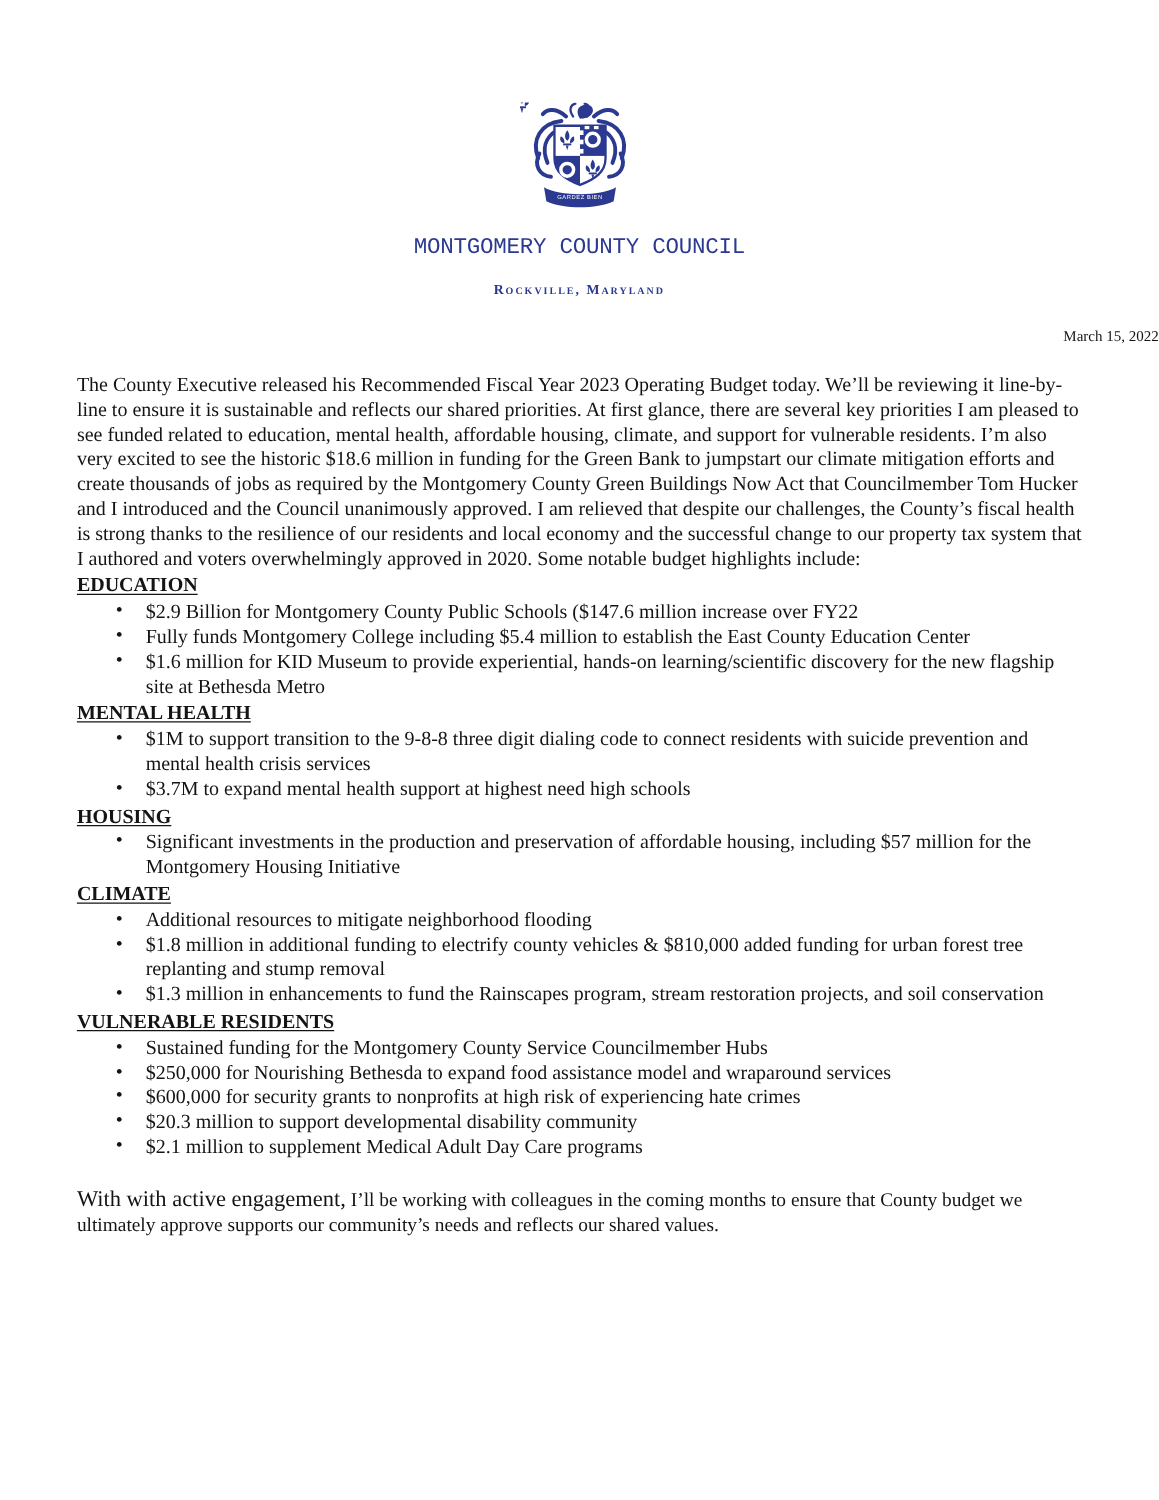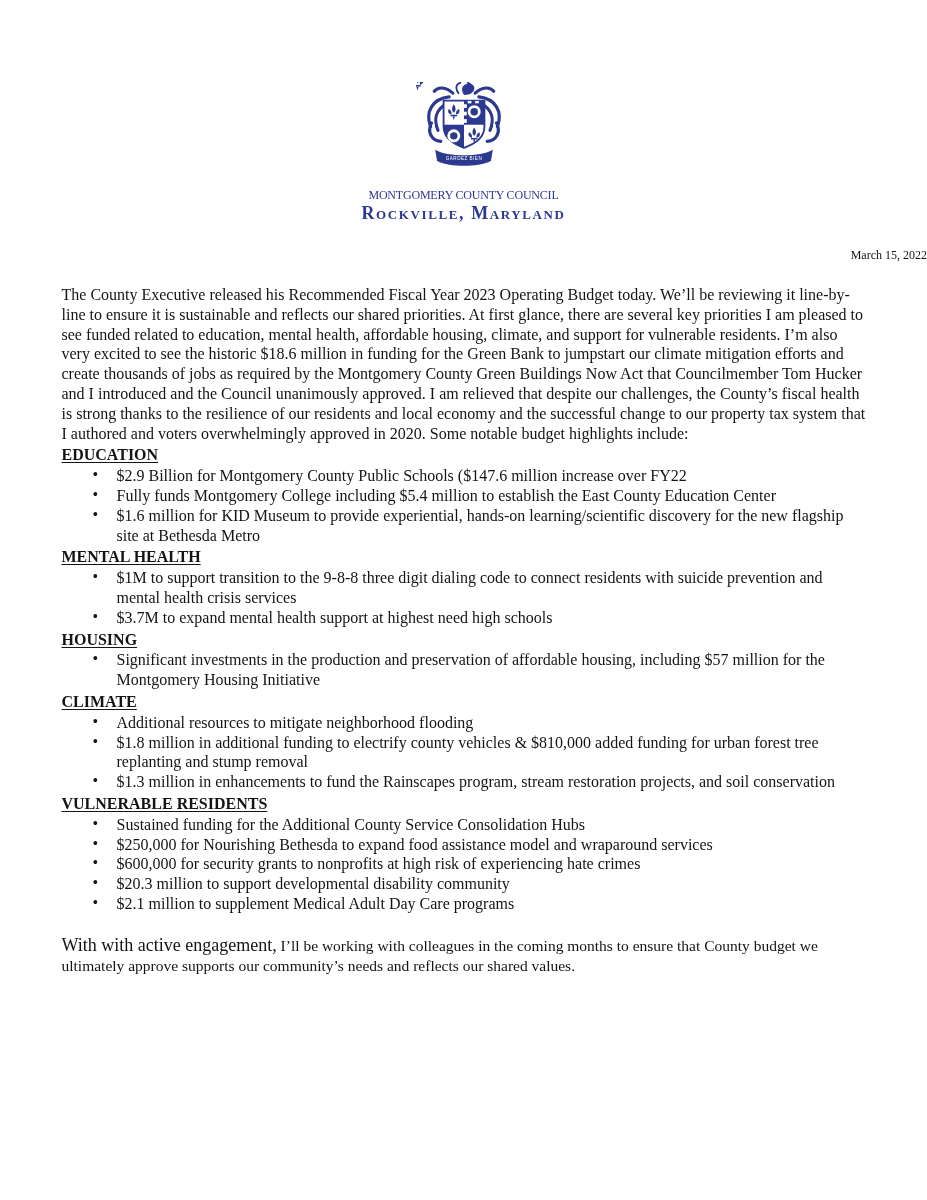--- a/index.html
+++ b/index.html
@@ -8,30 +8,30 @@
   .page{
     width:927px;height:1200px;position:relative;margin:0 auto;
     background:#ffffff;color:#141414;
     font-family:"Liberation Serif", serif;
     overflow:hidden;
   }
   .header{text-align:center;padding-top:82px;}
   .crest{display:block;margin:0 auto;}
   .org-name{
     color:var(--brand-blue);
-    font-family:Liberation Serif, serif;
-    font-size:12px;font-weight:500;letter-spacing:-0.2px;
+    font-family:Liberation Mono, monospace;
+    font-size:18px;font-weight:500;letter-spacing:-0.2px;
     margin-top:2px;
   }
   .org-loc{
     color:var(--brand-blue);
     font-family:"Liberation Serif", serif;
     font-variant:small-caps;
-    font-size:18px;font-weight:600;letter-spacing:1.6px;
-    margin-top:0;
+    font-size:11px;font-weight:600;letter-spacing:1.6px;
+    margin-top:18px;
   }
   .date-line{text-align:right;font-size:12px;margin-top:24px;}
   .content{width:804px;margin:22px auto 0 auto;}
   .intro{font-size:16px;line-height:19.8px;margin:0;}
   .section{margin-top:2px;}
   .section-heading{
     font-size:16px;line-height:19.8px;font-weight:bold;
     text-decoration:underline;text-underline-offset:2px;
     margin:0 0 1px 0;
   }
@@ -140,21 +140,21 @@
       <ul class="bullets">
         <li>Additional resources to mitigate neighborhood flooding</li>
         <li>$1.8 million in additional funding to electrify county vehicles &amp; $810,000 added funding for urban forest tree replanting and stump removal</li>
         <li>$1.3 million in enhancements to fund the Rainscapes program, stream restoration projects, and soil conservation</li>
       </ul>
     </div>
 
     <div class="section">
       <h2 class="section-heading">VULNERABLE RESIDENTS</h2>
       <ul class="bullets">
-        <li>Sustained funding for the Additional County Service Consolidation Hubs</li>
+        <li>Sustained funding for the Montgomery County Service Councilmember Hubs</li>
         <li>$250,000 for Nourishing Bethesda to expand food assistance model and wraparound services</li>
         <li>$600,000 for security grants to nonprofits at high risk of experiencing hate crimes</li>
         <li>$20.3 million to support developmental disability community</li>
         <li>$2.1 million to supplement Medical Adult Day Care programs</li>
       </ul>
     </div>
 
     <p class="closing"><span class="lead">With with active engagement,</span><span> I’ll be working with colleagues in the coming months to ensure that County budget we ultimately approve supports our community’s needs and reflects our shared values.</span></p>
 
   </div>

